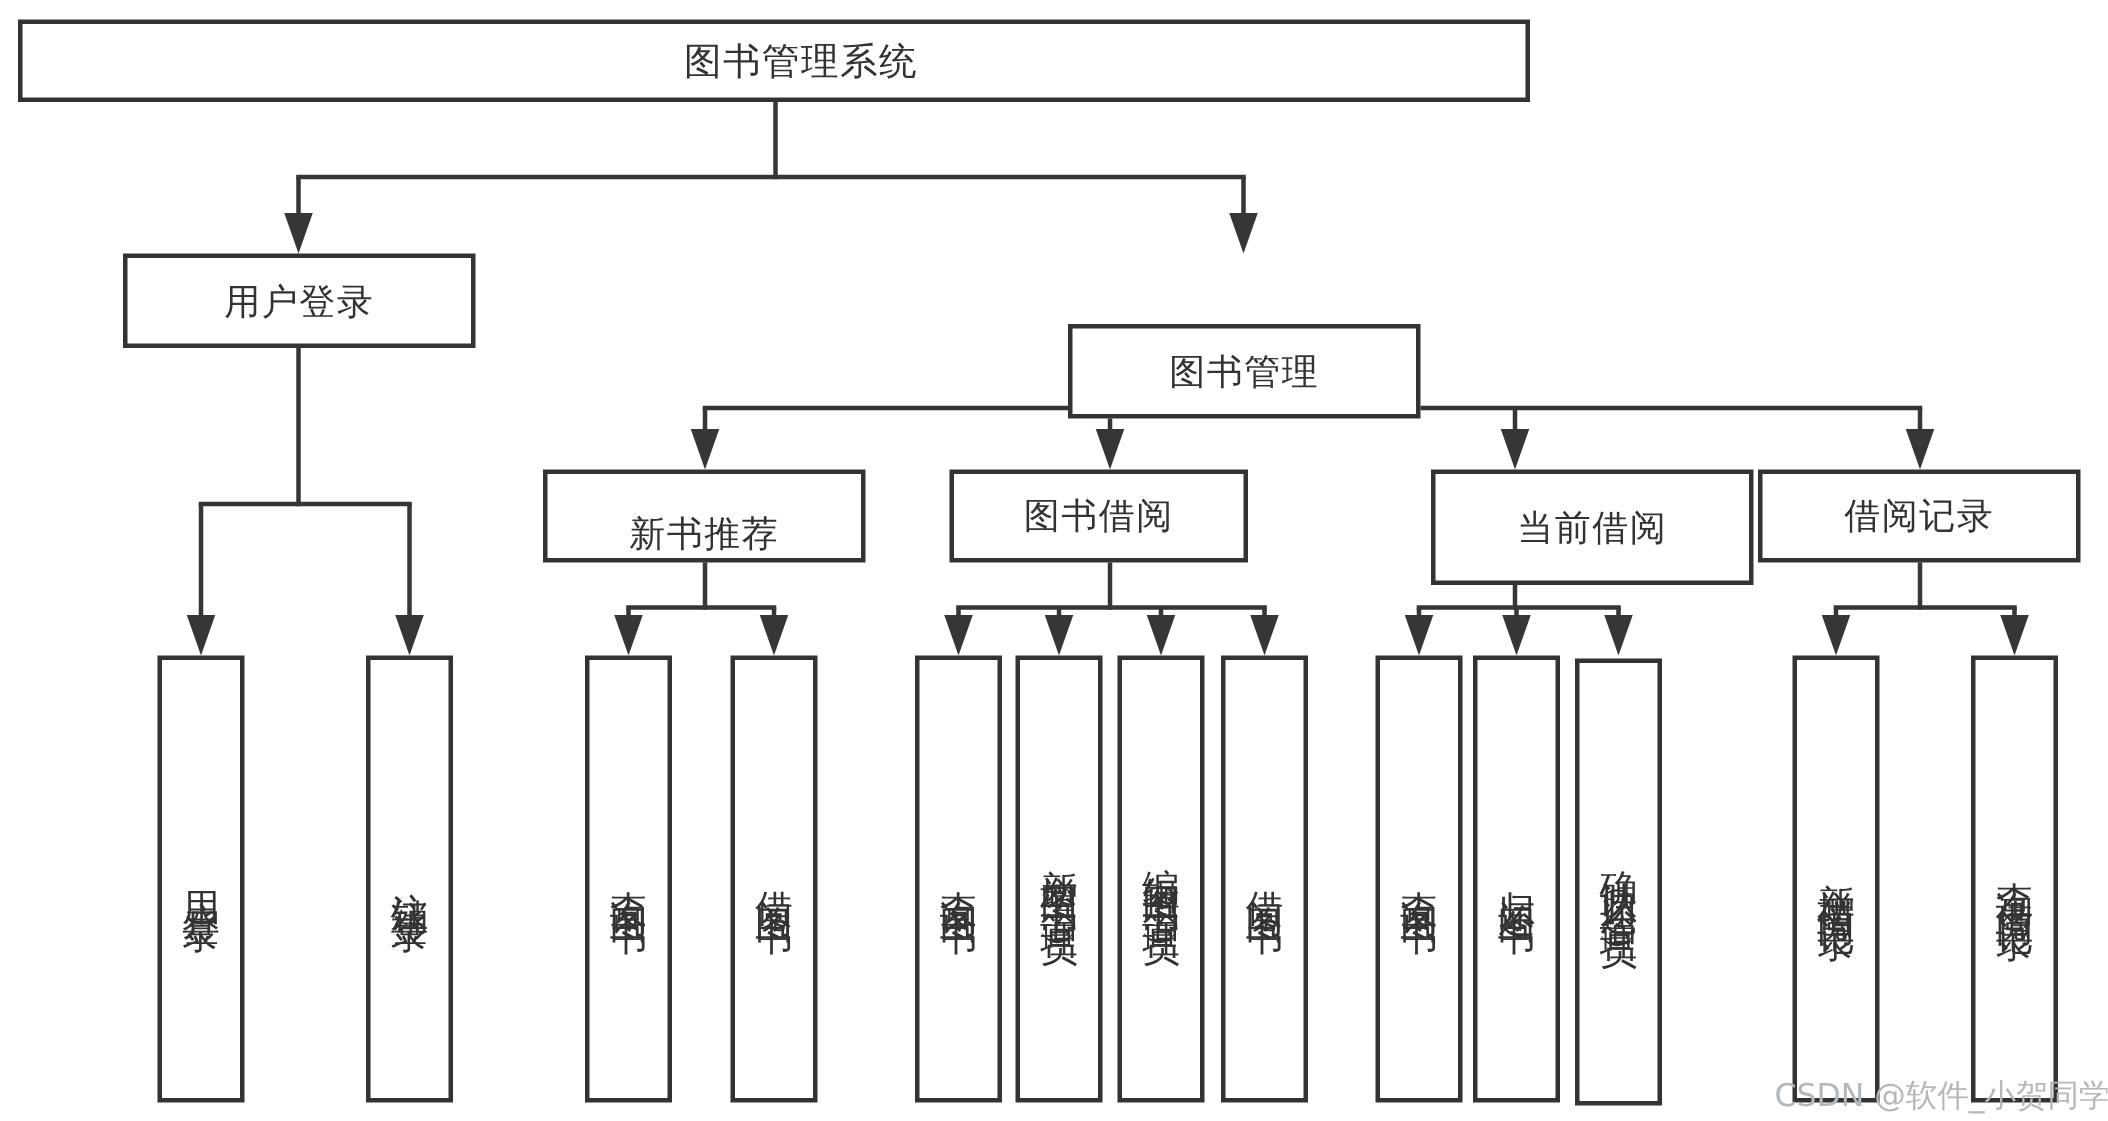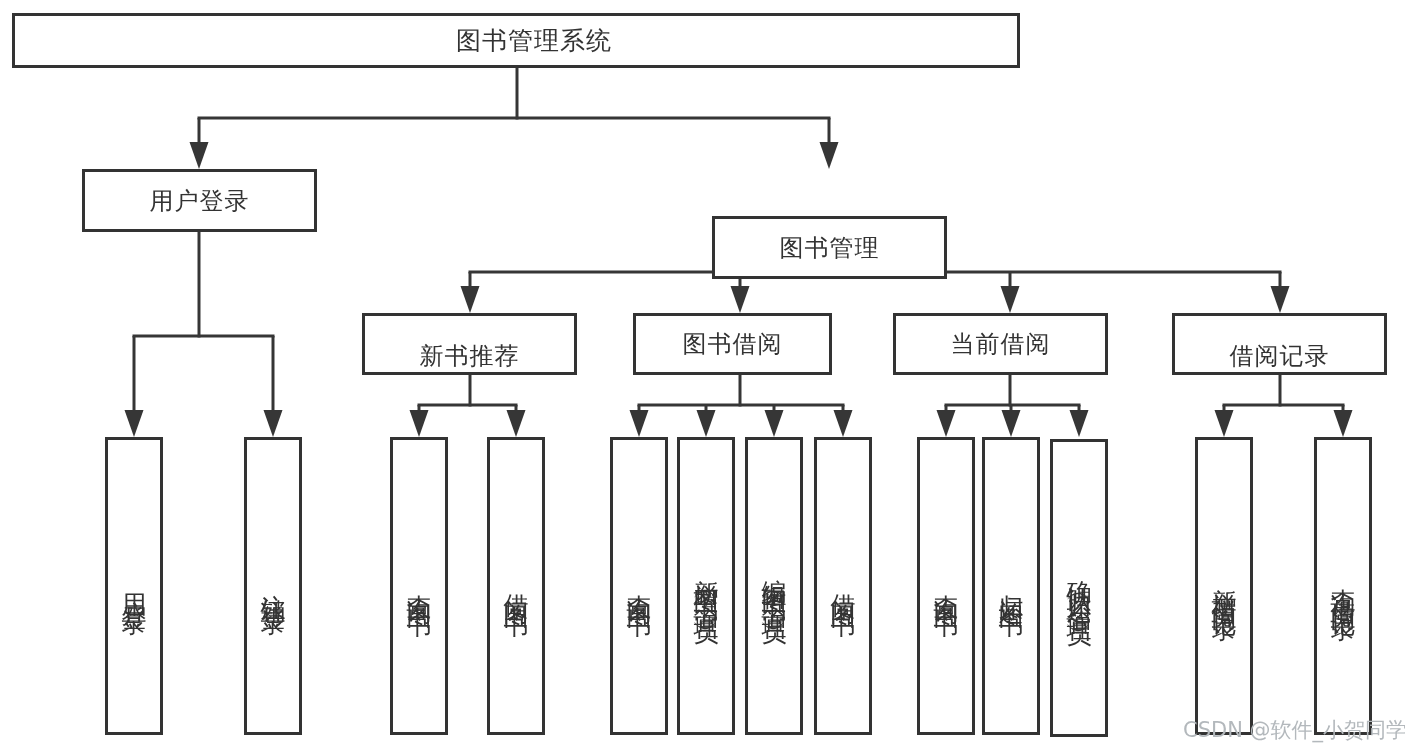--- a/index.html
+++ b/index.html
@@ -149,24 +149,24 @@
   <div class="hbox" style="left:712px;top:169px;width:235px;height:63px;margin-top:47px;">
     <span>图书管理</span>
   </div>
 
   <div class="hbox" style="left:362px;top:313px;width:215px;height:62px;align-items:flex-end;">
     <span>新书推荐</span>
   </div>
   <div class="hbox" style="left:633px;top:313px;width:199px;height:62px;">
     <span>图书借阅</span>
   </div>
-  <div class="hbox" style="left:893px;top:313px;width:215px;height:62px;">
+  <div class="hbox" style="left:954px;top:313px;width:215px;height:77px;">
     <span>当前借阅</span>
   </div>
-  <div class="hbox" style="left:1172px;top:313px;width:215px;height:62px;align-items:flex-end;">
+  <div class="hbox" style="left:1172px;top:313px;width:215px;height:62px;">
     <span>借阅记录</span>
   </div>
 
   <div class="vbox" style="left:105px;top:437px;">
     <span class="vtext">用户登录</span>
   </div>
   <div class="vbox" style="left:244px;top:437px;">
     <span class="vtext">注销登录</span>
   </div>
 

